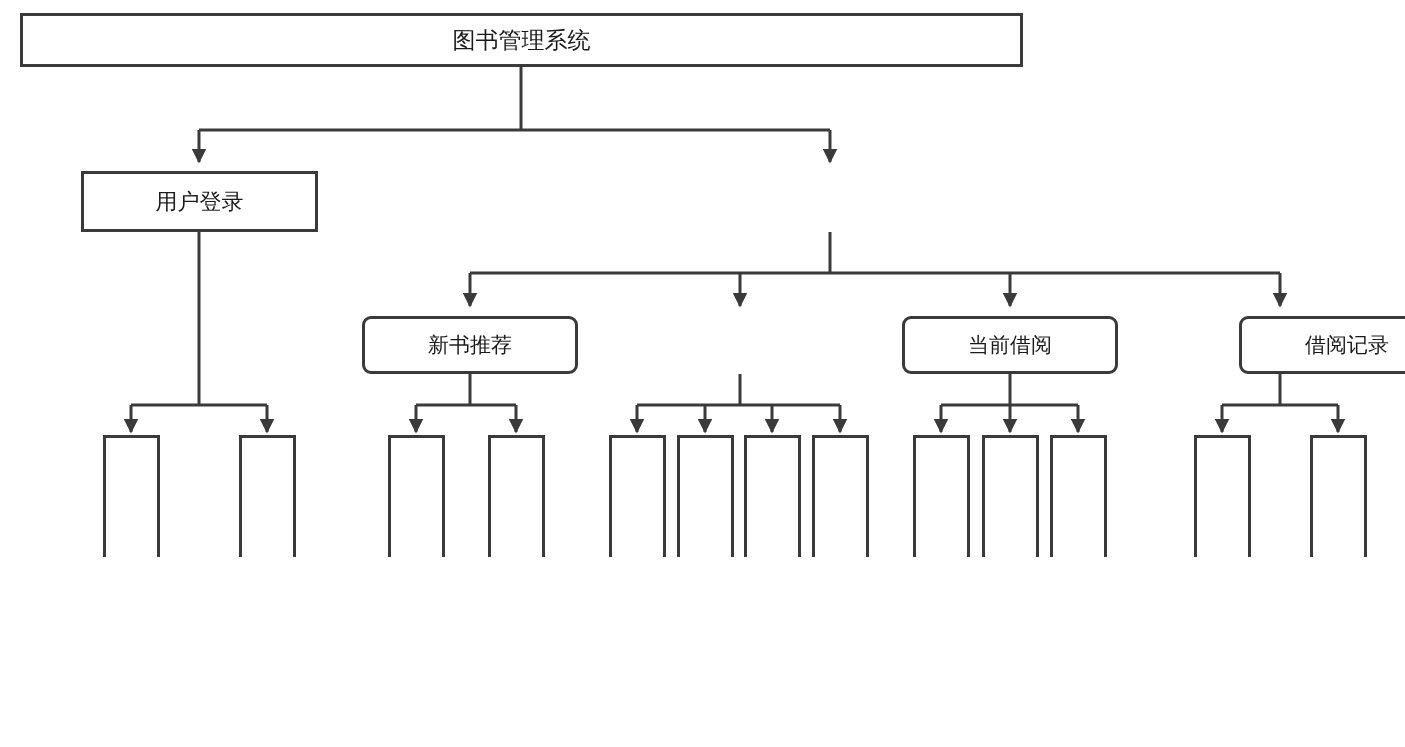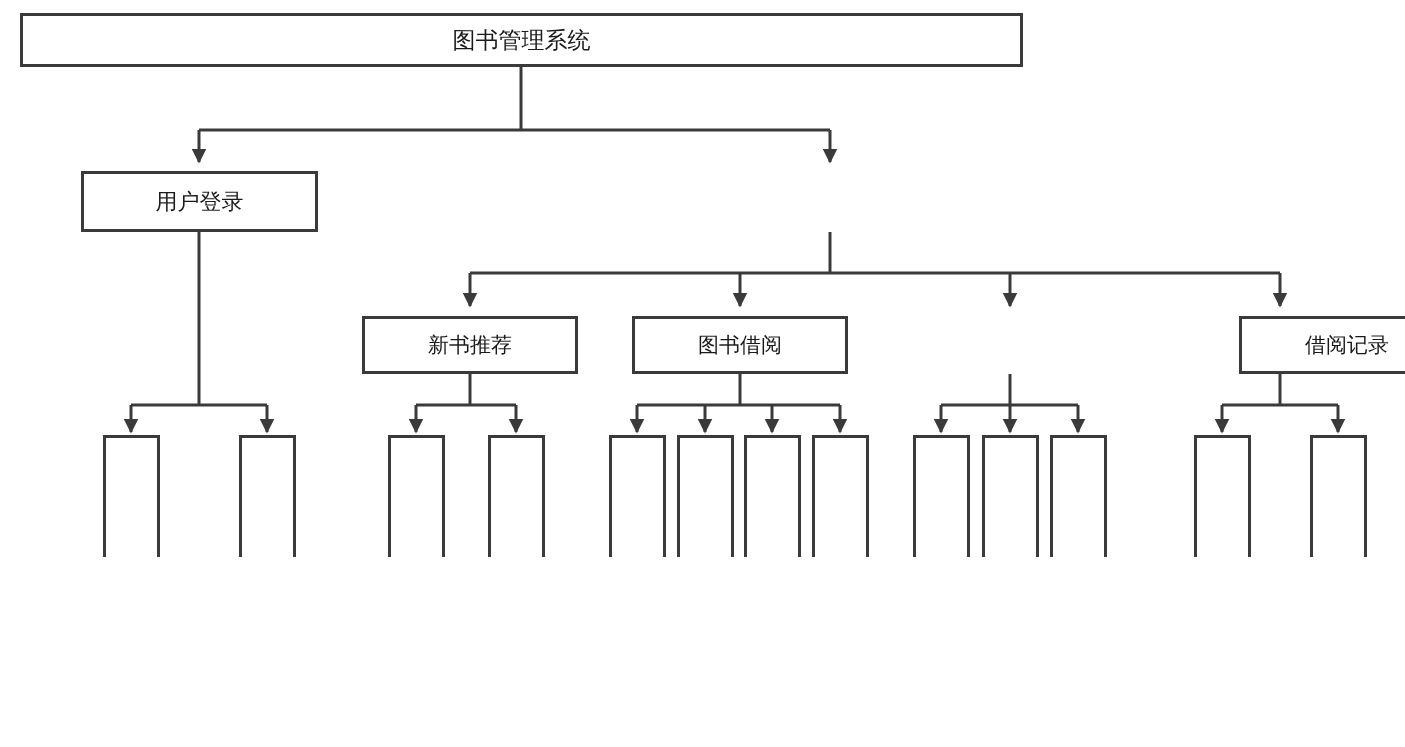--- a/index.html
+++ b/index.html
@@ -36,20 +36,21 @@
     color: #1a1a1a;
   }
   .node.root {
     font-size: 23px;
   }
   .node.lvl2 {
     font-size: 22px;
   }
   .node.lvl3 {
     font-size: 21px;
+    border-radius: 9px;
   }
   .node.leaf {
     writing-mode: vertical-rl;
     text-orientation: upright;
     align-items: flex-start;
     justify-content: center;
     font-size: 21px;
     line-height: 1.08;
     padding: 6px 0;
     letter-spacing: 1px;
@@ -132,22 +133,22 @@
     <span class="lbl">图书管理系统</span>
   </div>
 
   <div class="node lvl2" style="left:81px; top:171px; width:237px; height:61px;">
     <span class="lbl">用户登录</span>
   </div>
 
   <div class="node lvl3" style="left:362px; top:316px; width:216px; height:58px;">
     <span class="lbl">新书推荐</span>
   </div>
-  <div class="node lvl3" style="left:632px; top:316px; width:216px; height:58px;">
-    <span class="lbl">图书借阅</span>
+  <div class="node lvl3" style="left:902px; top:316px; width:216px; height:58px;">
+    <span class="lbl">当前借阅</span>
   </div>
   <div class="node lvl3" style="left:1239px; top:316px; width:216px; height:58px;align-items:center;">
     <span class="lbl">借阅记录</span>
   </div>
 
   <div class="node leaf" style="left:103px; top:435px; width:57px; height:302px;">
     <span class="lbl">用户登录</span>
   </div>
   <div class="node leaf" style="left:239px; top:435px; width:57px; height:302px;">
     <span class="lbl">注销登录</span>

